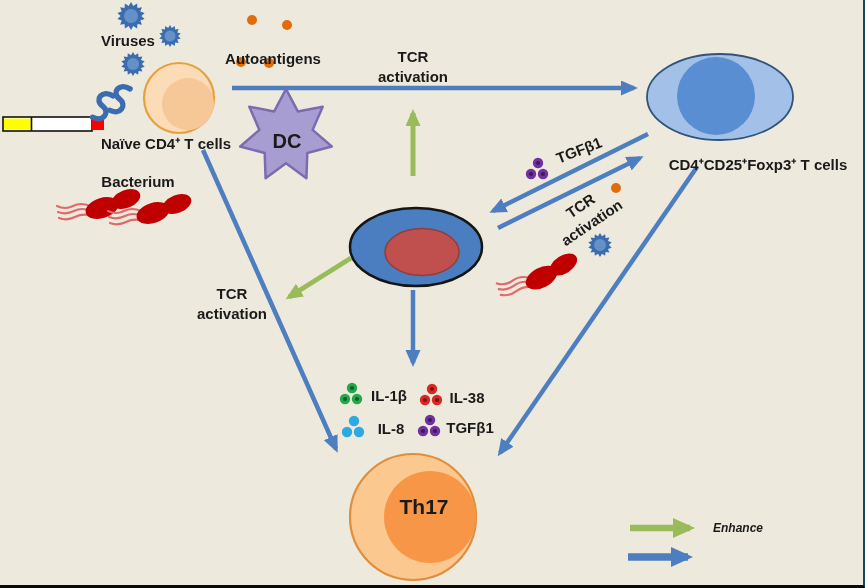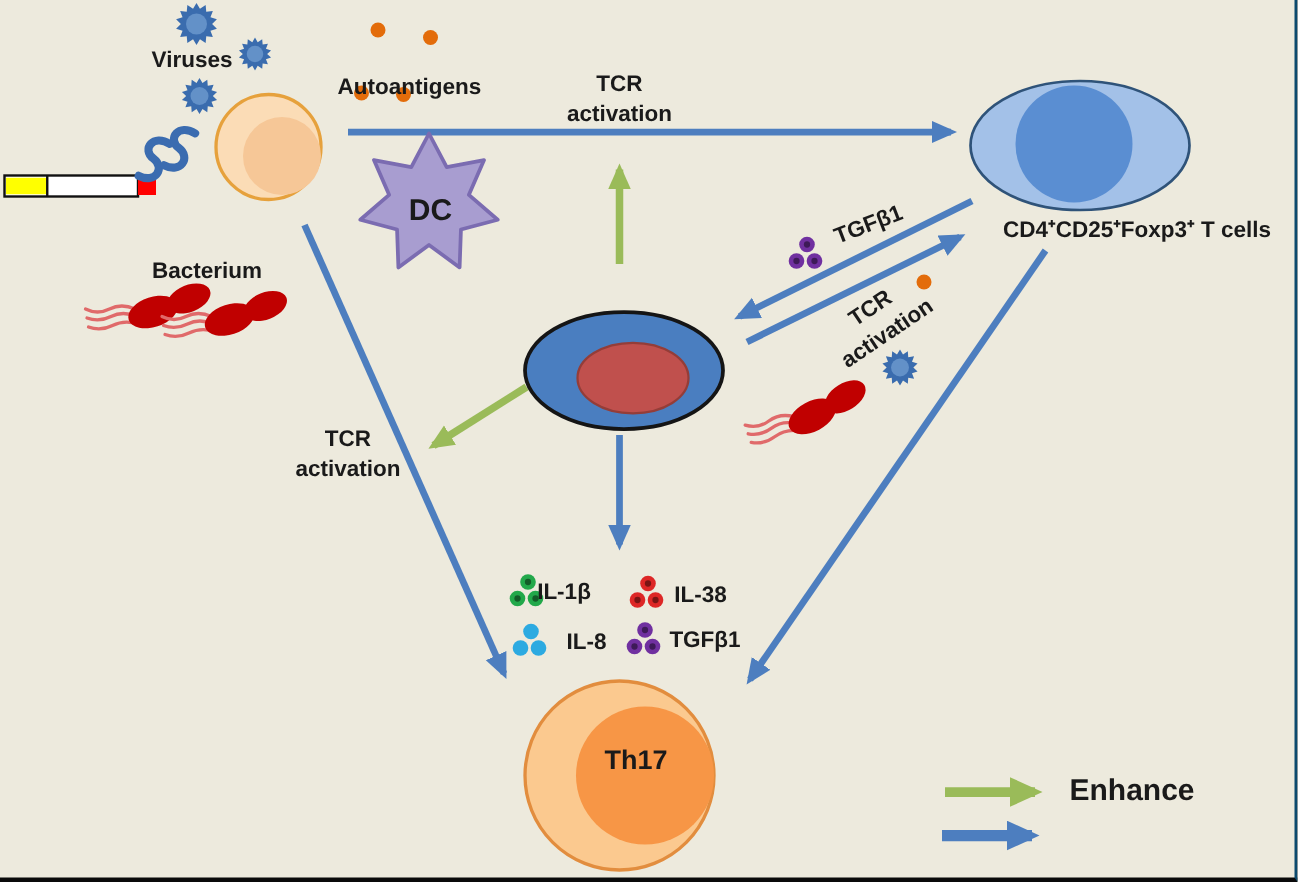--- a/index.html
+++ b/index.html
@@ -14,22 +14,22 @@
   #cv{position:absolute;left:0;top:0;}
   .lbl{
     position:absolute;transform:translate(-50%,-50%);
     font:bold 15px "Liberation Sans",sans-serif;color:#1a1a1a;
     white-space:nowrap;text-align:center;
   }
   .two{white-space:pre-line;line-height:1.3;}
   .rot-tgf{transform:translate(-50%,-50%) rotate(-21deg);}
   .rot-tcr{transform:translate(-50%,-50%) rotate(-34deg);}
   .dc-txt{font-size:20px;}
-  .th17-txt{font-size:18px;}
-  .leg-txt{transform:translate(0,-50%);font-size:20px;}
+  .th17-txt{font-size:21px;}
+  .leg-txt{transform:translate(0,-50%);font-size:12px;font-style:italic;}
   .arrow-blue{stroke:var(--arrow-blue,#4d7ebf);fill:none;}
   .arrow-green{stroke:var(--arrow-green,#9abb59);fill:none;}
   .mh-b{fill:var(--arrow-blue,#4d7ebf);}
   .mh-g{fill:var(--arrow-green,#9abb59);}
   .virus-body{fill:var(--virus,#3a6cae);}
   .virus-core{fill:#6391c8;}
   .autodot{fill:var(--autoantigen,#e36c0a);}
   .bact-body{fill:var(--bacterium,#c00000);}
   .bact-flag{stroke:#e06a6a;stroke-width:2.2;fill:none;stroke-linecap:round;}
   .smoke{stroke:#3b6cb0;stroke-width:4;fill:none;stroke-linecap:round;}
@@ -173,31 +173,32 @@
         <circle cx="435" cy="431" r="5.2" fill="#7030a0"></circle>
         <circle cx="435" cy="431" r="2.1" fill="rgba(0,0,0,0.45)"></circle>
       </g>
 
     <line class="arrow-green" stroke-width="6.5" x1="630" y1="528" x2="690" y2="528" marker-end="url(#hgL)"></line>
     <line class="arrow-blue" stroke-width="7.5" x1="628" y1="557" x2="688" y2="557" marker-end="url(#hbL)"></line>
   </svg>
 
   <div class="lbl" style="left:128px;top:40px">Viruses</div>
   <div class="lbl" style="left:273px;top:58px">Autoantigens</div>
+  <div class="lbl" style="left:166px;top:143px">Naïve CD4⁺ T cells</div>
   <div class="lbl" style="left:138px;top:181px">Bacterium</div>
   <div class="lbl dc-txt" style="left:287px;top:141px">DC</div>
   <div class="lbl two" style="left:413px;top:66px">TCR
 activation</div>
-  <div class="lbl" style="left:758px;top:152px">CD4⁺CD25⁺Foxp3⁺ T cells</div>
+  <div class="lbl" style="left:758px;top:164px">CD4⁺CD25⁺Foxp3⁺ T cells</div>
   <div class="lbl rot-tgf" style="left:579px;top:150px">TGFβ1</div>
   <div class="lbl two rot-tcr" style="left:586px;top:214px">TCR
 activation</div>
   <div class="lbl two" style="left:232px;top:303px">TCR
 activation</div>
   <div class="lbl th17-txt" style="left:424px;top:507px">Th17</div>
 
-  <div class="lbl" style="left:376px;top:395px">IL-1β</div>
+  <div class="lbl" style="left:389px;top:395px">IL-1β</div>
   <div class="lbl" style="left:467px;top:397px">IL-38</div>
   <div class="lbl" style="left:391px;top:428px">IL-8</div>
   <div class="lbl" style="left:470px;top:427px">TGFβ1</div>
 
   <div class="lbl leg-txt" style="left:713px;top:528px">Enhance</div>
 </div>
 
 </body></html>

